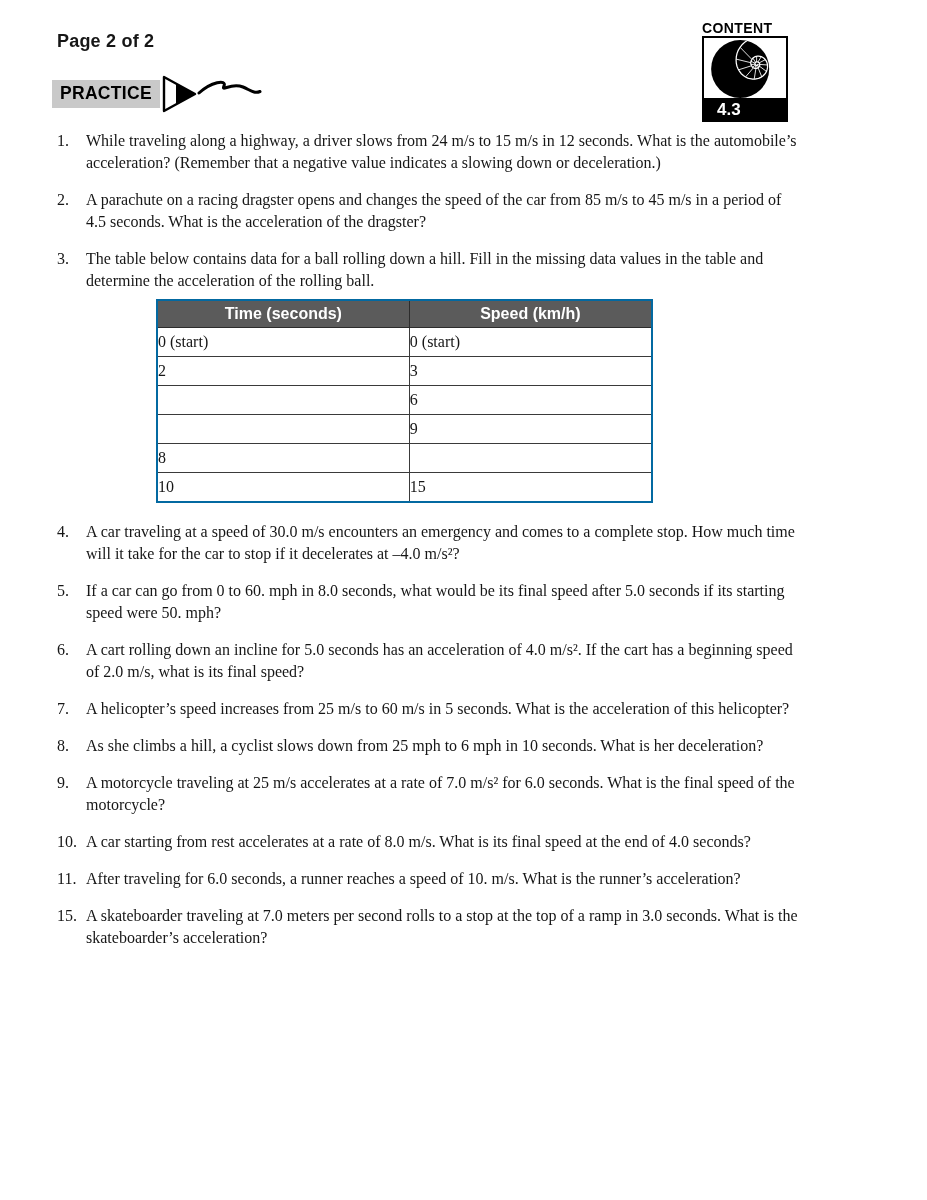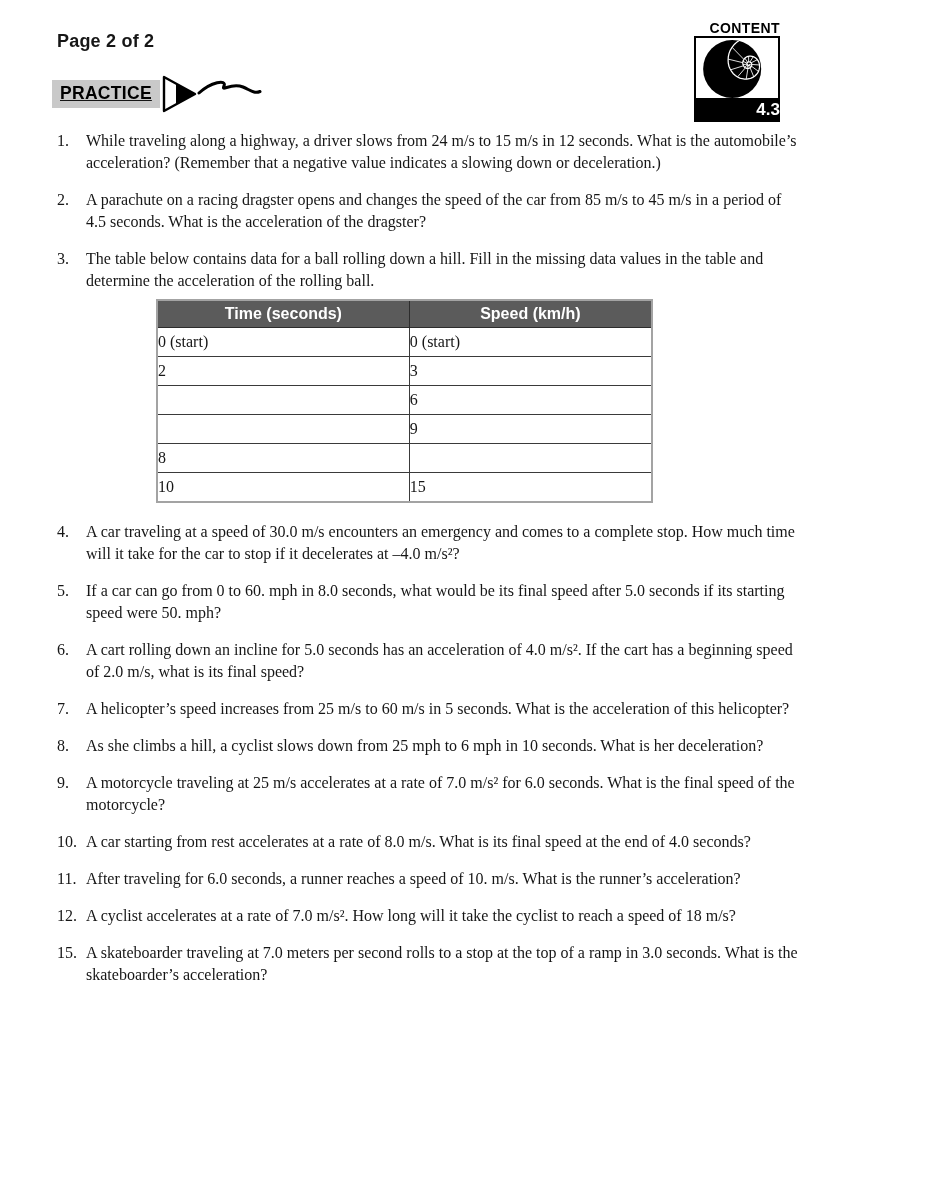--- a/index.html
+++ b/index.html
@@ -6,43 +6,43 @@
   .page {
     position:relative; width:804px; height:1200px; background:#ffffff;
     font-family:"Liberation Serif", serif; color:#161616; overflow:hidden;
   }
   
   .page-title {
     font-family:"Liberation Sans", sans-serif; font-weight:bold;
     font-size:18px; margin:0; padding:31px 0 0 57px; letter-spacing:0.2px;
   }
   
-  .content-badge { position:absolute; top:20px; right:24px; width:86px;
-    font-family:"Liberation Sans", sans-serif; text-align:right; }
+  .content-badge { position:absolute; top:20px; right:16px; width:86px;
+    font-family:"Liberation Sans", sans-serif; text-align:left; }
   .content-label { font-weight:bold; font-size:14px; letter-spacing:0.4px; color:#000; }
   .shell-box { border:2px solid #000; border-bottom:none; height:62px; background:#fff;
     box-sizing:border-box; overflow:hidden; }
   .shell-box svg { display:block; width:100%; height:100%; }
   .content-num { background:#000; color:#fff; font-weight:bold; font-size:17px;
     height:24px; line-height:24px;padding-left:15px; }
   
-  .practice-row { display:flex; align-items:center; margin:27px 0 0 52px; height:30px;text-decoration:underline; }
+  .practice-row { display:flex; align-items:center; margin:27px 0 0 52px; height:30px; }
   .practice-badge { background:#c9c9c9; color:#000; font-family:"Liberation Sans", sans-serif;
     font-weight:bold; font-size:17.5px; padding:3px 8px 4px 8px; letter-spacing:0.3px; }
   .pencil-svg { margin-left:1px; }
   
   .q-list { margin-left:57px; }
   #questions-a { margin-top:21px; }
   #questions-a .q:last-child { margin-bottom:7px; }
   .q { display:flex; margin-bottom:15px; font-size:16px; line-height:22px; }
   .q-num { flex:0 0 29px; width:29px; }
   .q-text { max-width:786px; }
   
   .table-wrap { margin:0 0 18px 156px; }
-  table.data { border-collapse:collapse; width:497px; border:2px solid #a3a3a3; }
+  table.data { border-collapse:collapse; width:497px; border:2px solid #0369a1; }
   table.data th {
     background:#5b5b5b; color:#ffffff; font-family:"Liberation Sans", sans-serif;
     font-weight:bold; font-size:16px; height:26px; border:1px solid #2c2c2c;
     text-align:center; padding:0;
   }
   table.data td {
     border:1px solid #3a3a3a; height:28px; font-size:16px; padding:0 4px 0 0;
     vertical-align:middle; color:#161616;
   }
   td.c0 { width:253px; } td.c1 { width:244px; }
@@ -161,22 +161,18 @@
       </div>
       <div class="q">
         <span class="q-num">10.</span>
         <span class="q-text">A car starting from rest accelerates at a rate of 8.0 m/s. What is its final speed at the end of 4.0 seconds?</span>
       </div>
       <div class="q">
         <span class="q-num">11.</span>
         <span class="q-text">After traveling for 6.0 seconds, a runner reaches a speed of 10. m/s. What is the runner’s acceleration?</span>
       </div>
       <div class="q">
-        <span class="q-num">12.</span>
-        <span class="q-text">A cyclist accelerates at a rate of 7.0 m/s². How long will it take the cyclist to reach a speed of 18 m/s?</span>
-      </div>
-      <div class="q">
         <span class="q-num">15.</span>
         <span class="q-text">A skateboarder traveling at 7.0 meters per second rolls to a stop at the top of a ramp in 3.0 seconds. What is the skateboarder’s acceleration?</span>
       </div>
     </div>
 
 </div>
 
 </body></html>

